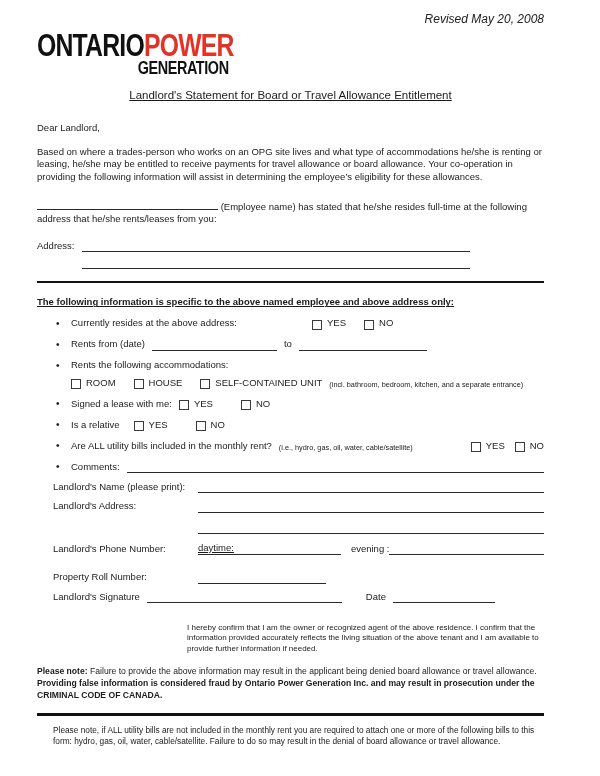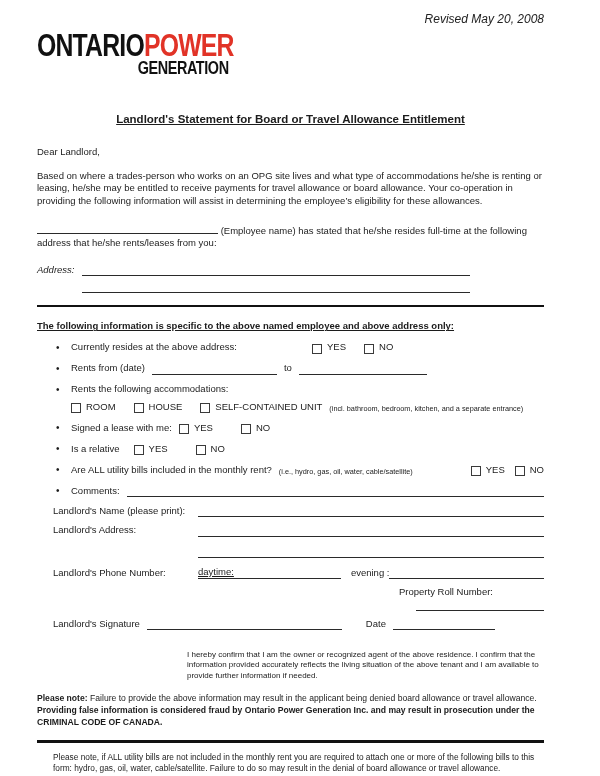--- a/index.html
+++ b/index.html
@@ -6,30 +6,30 @@
   body{width:600px;height:776px;font-family:"Liberation Sans",sans-serif;color:#1c1c1c;}
   .page{box-sizing:border-box;width:600px;height:776px;padding:12px 56px 10px 37px;position:relative;font-size:9.5px;line-height:1.3;}
 
   
   .revised{font-style:italic;font-size:12px;text-align:right;color:#222;}
   .logo{position:relative;width:196px;height:54px;margin-top:2px;}
   .logo-line1{position:absolute;left:0;top:0;font-weight:bold;font-size:31px;letter-spacing:-1px;white-space:nowrap;transform:scaleX(0.8);transform-origin:left top;line-height:1;}
   .logo-ontario{color:#111;}
   .logo-power{color:#e13327;}
   .logo-line2{position:absolute;right:4px;top:29px;font-weight:bold;font-size:18px;letter-spacing:-0.5px;color:#111;transform:scaleX(0.8);transform-origin:right top;line-height:1;}
-  .doc-title{margin-top:28px;text-align:center;font-weight:bold;font-size:11.5px;text-decoration:underline;}
+  .doc-title{margin-top:4px;text-align:center;font-weight:normal;font-size:11.5px;text-decoration:underline;}
 
   
   .salutation{margin-top:19px;}
   .intro-body{margin-top:12px;}
   .employee-line{margin-top:15px;}
   .line{display:inline-block;border-bottom:1px solid #2a2a2a;height:11px;vertical-align:baseline;}
   .row{display:flex;align-items:flex-end;}
   .address-row{margin-top:14px;}
-  .address-label{width:45px;flex:none;font-style:italic;}
+  .address-label{width:45px;flex:none;}
   .address-line{width:388px;flex:none;}
   .address-row2{margin-top:5px;margin-left:45px;}
 
   .rule{height:2.5px;background:#111;margin-top:12px;}
 
   
   .section-heading{margin-top:13px;font-weight:bold;text-decoration:underline;}
   .bullet{margin-left:19px;margin-top:8px;display:flex;align-items:flex-end;}
   .bullet::before{content:"\2022";width:15px;flex:none;font-size:10px;}
   .sub-row{margin-left:34px;margin-top:5px;display:flex;align-items:flex-end;}
@@ -204,21 +204,21 @@
 
   <div class="lrow" style="margin-top:8px;">
     <span class="llabel nw">Landlord's Phone Number:</span>
     <span class="ul-word nw">daytime:</span>
     <span class="line" style="width:107px;"></span>
     <span class="gap10"></span>
     <span class="nw">evening  :</span>
     <span class="line flex1"></span>
   </div>
 
-  <div class="lrow" style="margin-top:7px;flex-direction:column;">
+  <div class="lrow" style="margin-top:16px;">
     <span class="llabel nw">Property Roll Number:</span>
     <span class="line" style="width:128px;"></span>
   </div>
 
   <div class="lrow" style="margin-top:7px;">
     <span class="nw">Landlord's Signature</span>
     <span class="gap7"></span>
     <span class="line" style="width:195px;"></span>
     <span style="width:24px;flex:none;"></span>
     <span class="nw">Date</span>

